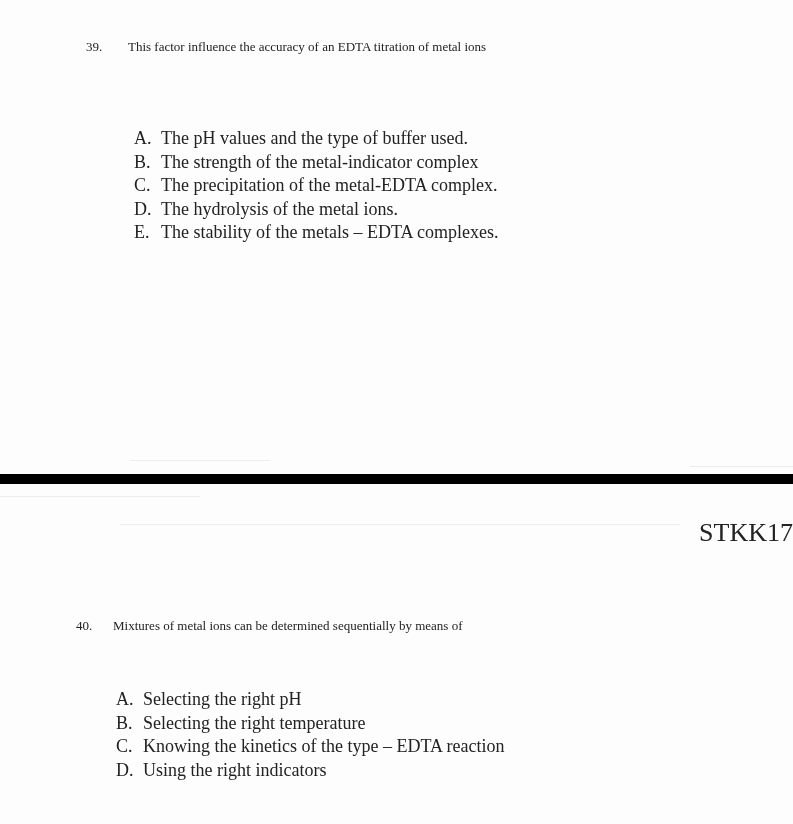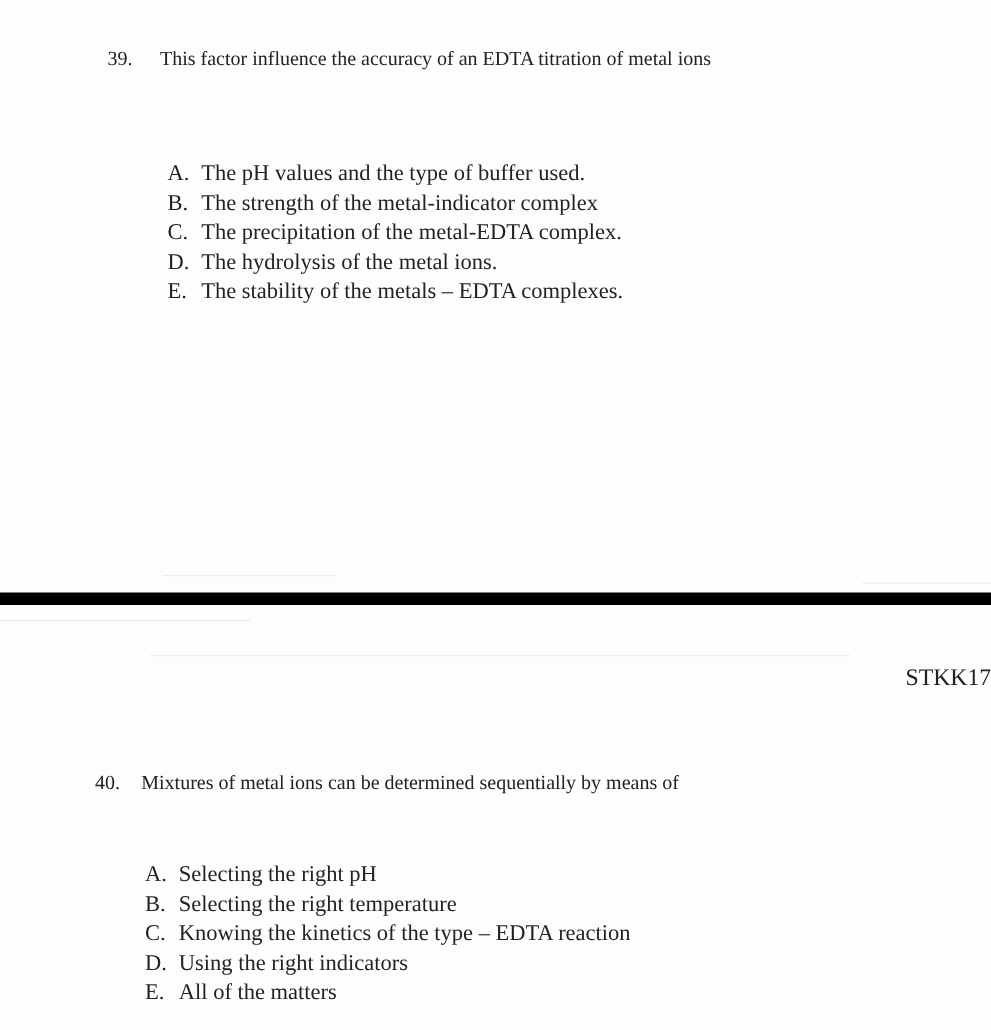--- a/index.html
+++ b/index.html
@@ -5,26 +5,26 @@
   html, body { margin:0; padding:0; }
   body {
     width:793px; height:824px; background:#ffffff; position:relative; overflow:hidden;
     font-family:"Liberation Serif", "DejaVu Serif", serif; color:#222222;
   }
   .panel { position:absolute; left:0; width:793px; background:#fdfdfd; }
   .top { top:0; height:474px; }
   .bottom { top:484px; height:340px; }
   .divider { position:absolute; left:0; top:474px; width:793px; height:10px; background:#000; }
   .ghost { position:absolute; height:1px; background:#ececec; }
-  .q-stem { position:absolute; font-size:16px; white-space:nowrap; }
+  .q-stem { position:absolute; font-size:13px; white-space:nowrap; }
   .q-num { display:inline-block; }
   .opts { position:absolute; font-size:18px; line-height:23.5px; }
   .opt { white-space:nowrap; }
   .opt .lt { display:inline-block; width:27px; }
-  .header-code { position:absolute; right:0; top:532px; font-size:19px; white-space:nowrap; }
+  .header-code { position:absolute; right:0; top:518px; font-size:26px; white-space:nowrap; }
 </style>
 </head>
 <body>
 
 <div class="panel top">
   <div class="ghost" style="left:130px;top:460px;width:140px;"></div>
   <div class="ghost" style="left:690px;top:466px;width:103px;"></div>
 </div>
 
 <div class="q-stem" style="left:86px;top:39px;">
@@ -50,14 +50,13 @@
 
 <div class="q-stem" style="left:76px;top:618px;">
   <span class="q-num" style="width:37px;">40.</span><span>Mixtures of metal ions can be determined sequentially by means of</span>
 </div>
 
 <div class="opts" style="left:116px;top:688px;">
   <div class="opt"><span class="lt">A.</span><span>Selecting the right pH</span></div>
   <div class="opt"><span class="lt">B.</span><span>Selecting the right temperature</span></div>
   <div class="opt"><span class="lt">C.</span><span>Knowing the kinetics of the type – EDTA reaction</span></div>
   <div class="opt"><span class="lt">D.</span><span>Using the right indicators</span></div>
-  <div class="opt"><span class="lt">E.</span><span>All of the matters</span></div>
 </div>
 
 </body></html>

